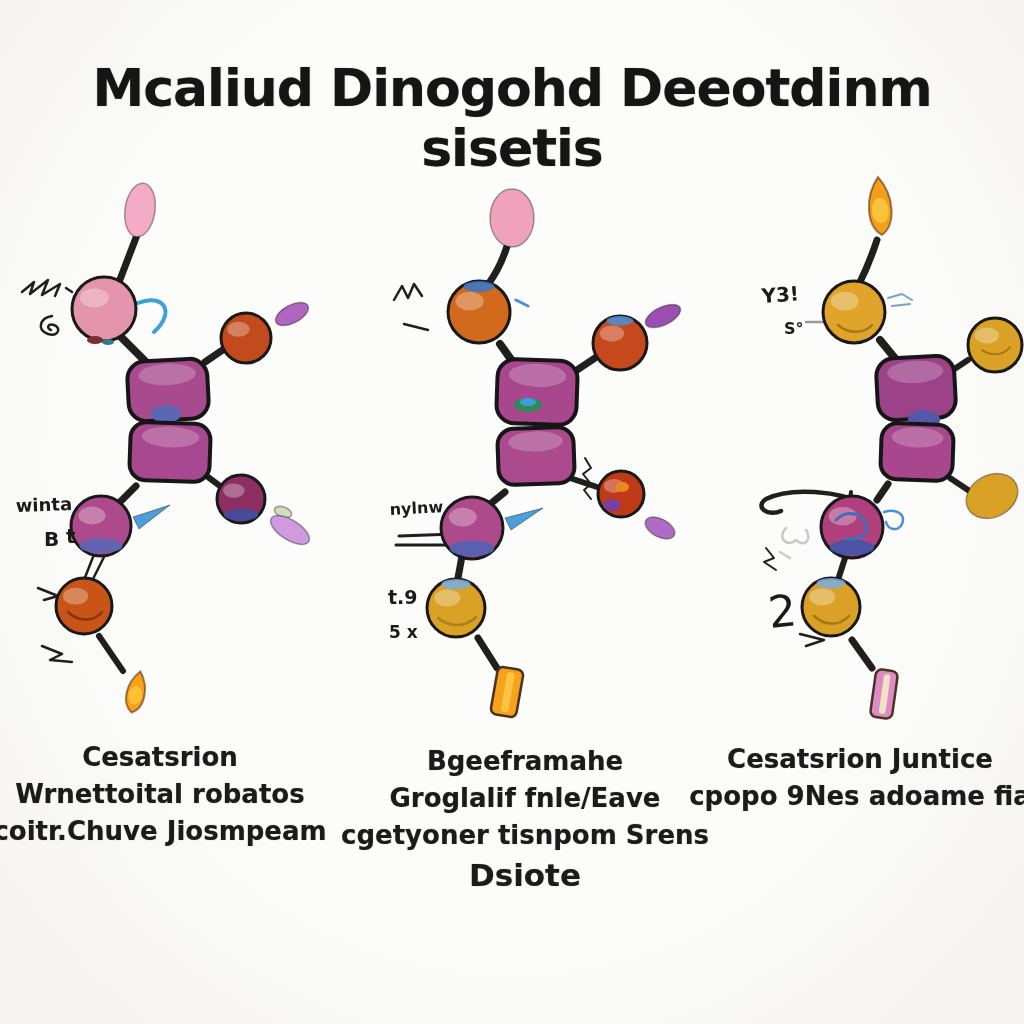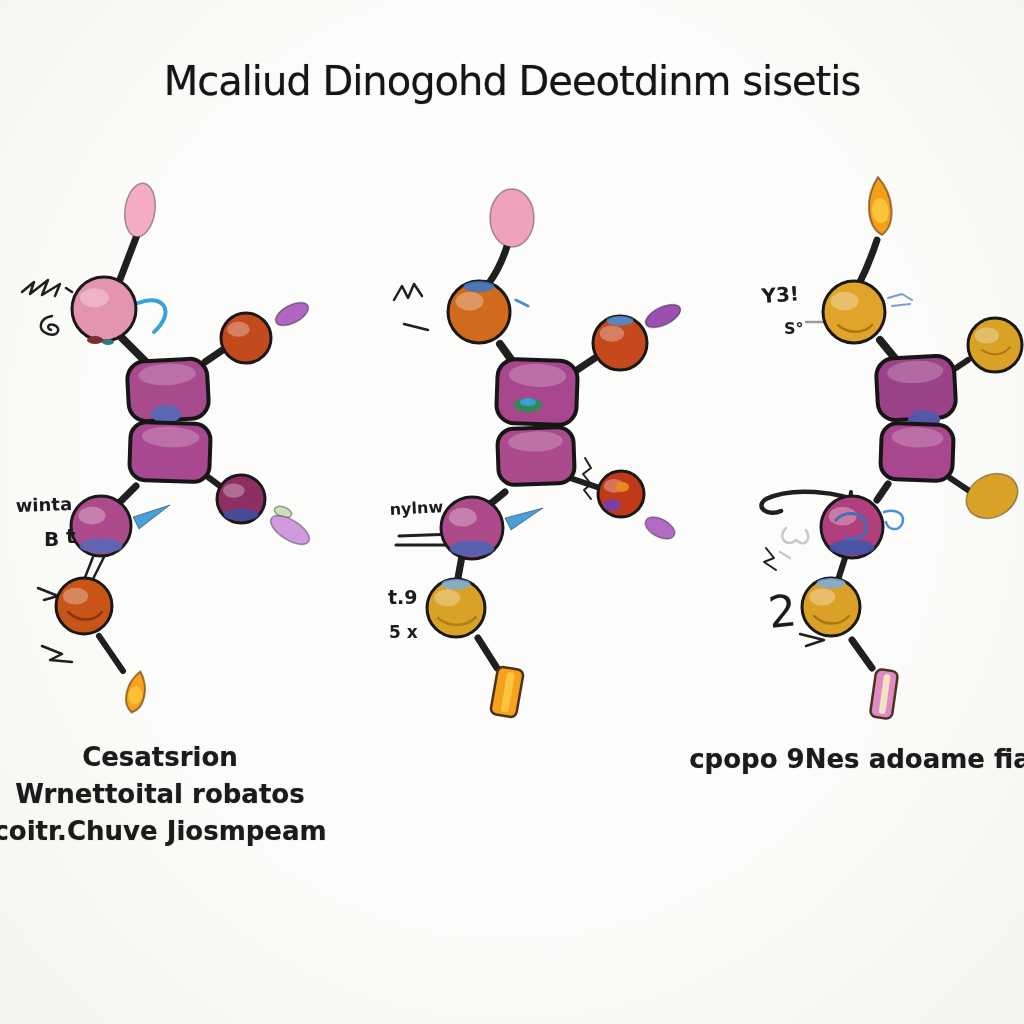--- a/index.html
+++ b/index.html
@@ -1,20 +1,20 @@
 <!DOCTYPE html>
 <html><head>
 <meta charset="utf-8">
 <style>
   html,body{margin:0;padding:0;}
   body{font-family:"DejaVu Sans","Liberation Sans",sans-serif;}
   .canvas{position:relative;width:1024px;height:1024px;overflow:hidden;
     background:radial-gradient(ellipse at 50% 45%, #fcfcfa 55%, #f4f3ef 100%);}
   .title{position:absolute;top:58px;left:0;width:1024px;text-align:center;
-    font-size:40px;font-weight:400;color:#151515;letter-spacing:-1px;
+    font-size:52px;font-weight:700;color:#151515;letter-spacing:-1px;
     text-shadow:0 0 1px rgba(20,20,20,.55);}
   #art{position:absolute;left:0;top:0;}
   .caption{position:absolute;display:flex;flex-direction:column;align-items:center;
     gap:7px;font-size:26px;font-weight:700;color:#1b1b1b;white-space:nowrap;
     text-shadow:0 0 1px rgba(20,20,20,.45);letter-spacing:0;}
   .caption .big{font-size:31px;}
 </style>
 </head>
 <body>
 
@@ -242,17 +242,24 @@
     </svg>
 
   <div class="title">Mcaliud Dinogohd Deeotdinm sisetis</div>
 
   <div class="caption" style="left:-10px;top:742px;width:340px">
     <div>Cesatsrion</div>
     <div>Wrnettoital robatos</div>
     <div>coitr.Chuve Jiosmpeam</div>
   </div>
 
+  <div class="caption" style="left:355px;top:746px;width:340px">
+    <div>Bgeeframahe</div>
+    <div>Groglalif fnle/Eave</div>
+    <div>cgetyoner tisnpom Srens</div>
+    <div class="big">Dsiote</div>
+  </div>
 
   <div class="caption" style="left:695px;top:744px;width:330px">
+    <div>Cesatsrion Juntice</div>
     <div>cpopo 9Nes adoame fia</div>
   </div>
 </div>
 
 </body></html>

